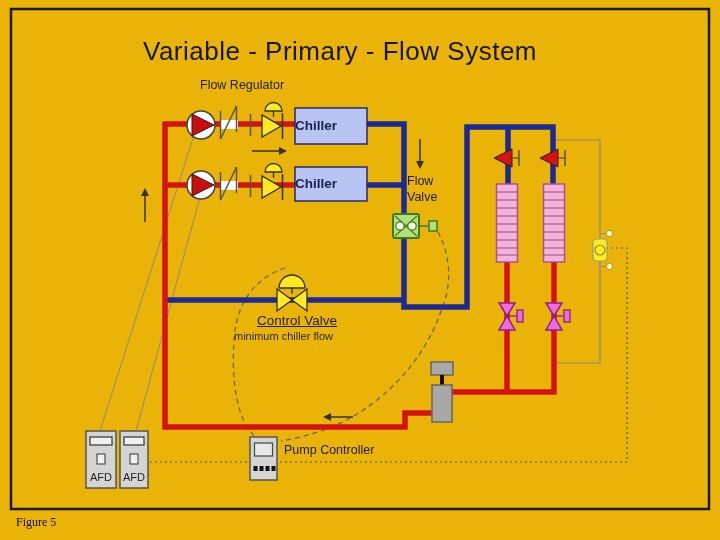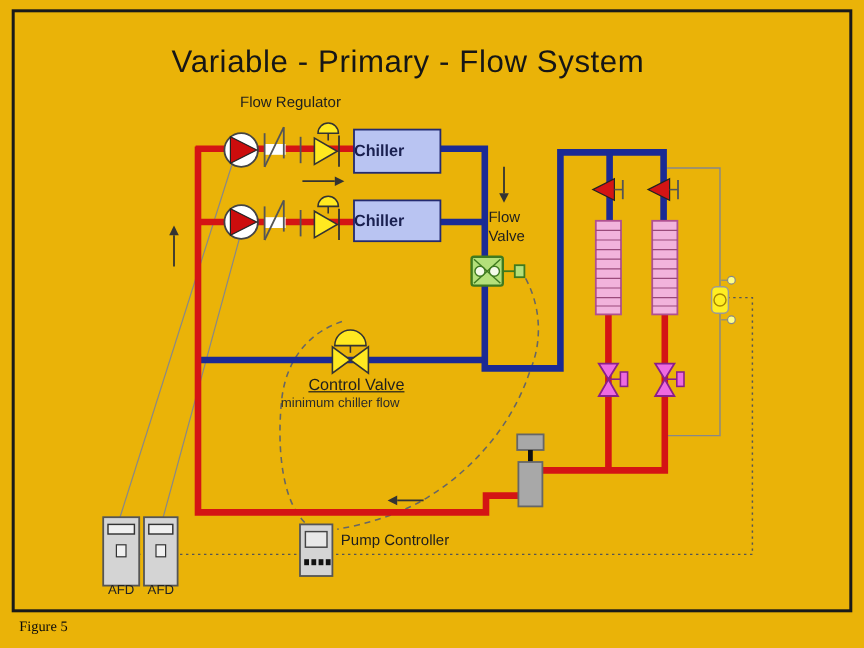--- a/index.html
+++ b/index.html
@@ -9,21 +9,21 @@
   }
   #piping{position:absolute;left:0;top:0;}
   .lbl{position:absolute;white-space:nowrap;color:#1e1e1e;}
   .title{font-size:26px;letter-spacing:0.5px;text-align:center;color:#161616;}
   .small{font-size:12.5px;}
   .center{text-align:left;}
   .chiller-text{font-size:13.5px;font-weight:700;color:#1a2050;}
   .two-line{line-height:16px;}
   .caption{font-size:12px;color:#0c0c0c;font-family:Liberation Serif, serif;}
   .sub{font-size:11px;color:#2a2a2a;}
-  .afd-text{font-size:11px;color:#222;text-align:center;margin-top:15px;}
+  .afd-text{font-size:11px;color:#222;text-align:center;}
   .cv{font-size:13.5px;}
   .dp{font-size:12.5px;line-height:17px;text-align:center;}
 </style>
 </head>
 <body>
 
 <div id="stage">
 
   <svg id="piping" width="720" height="540" viewBox="0 0 720 540">
 

